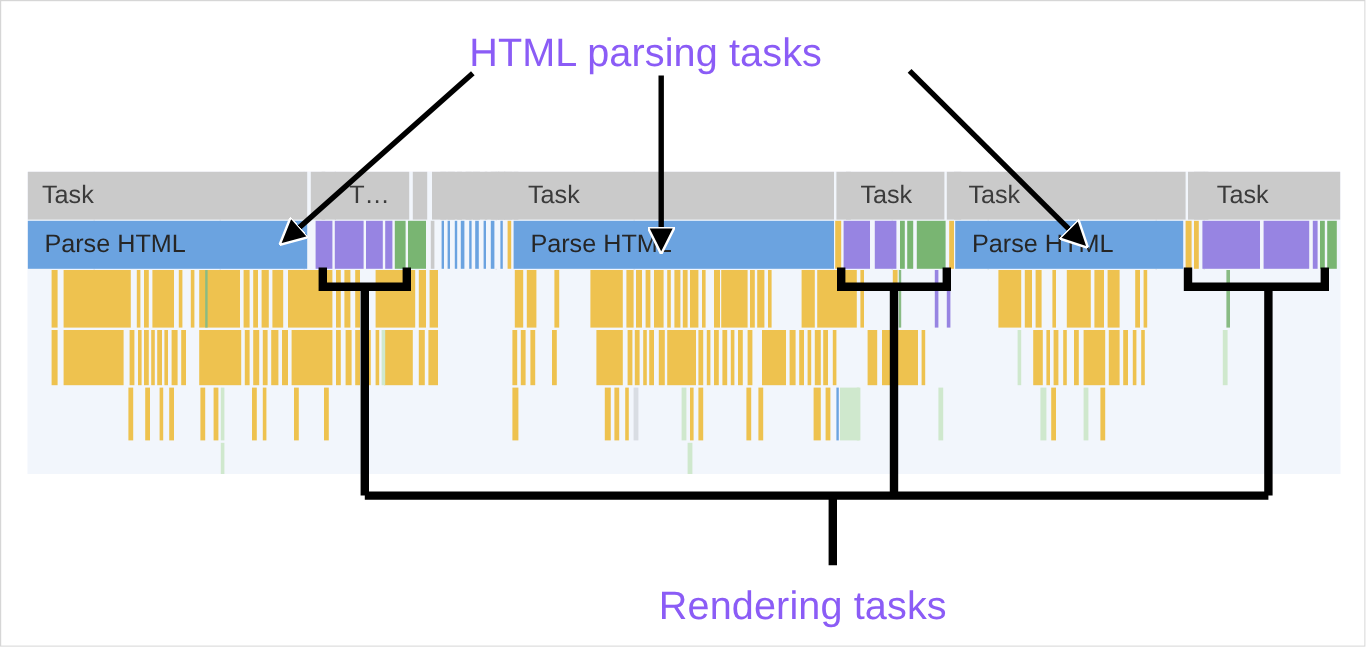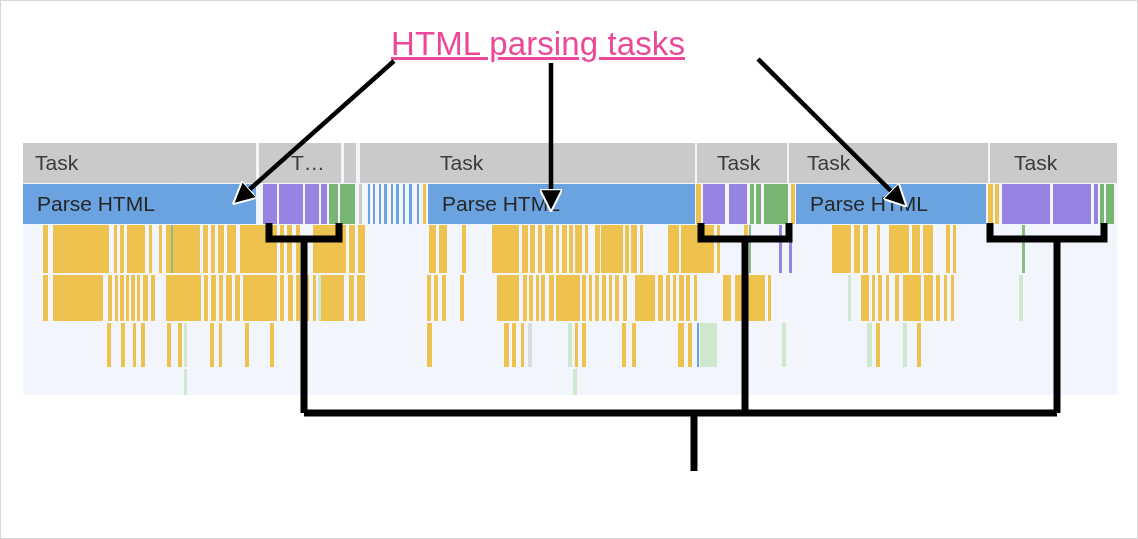--- a/index.html
+++ b/index.html
@@ -12,26 +12,25 @@
   }
   #frame{
     position:absolute;left:0;top:0;width:1138px;height:539px;
     box-sizing:border-box;
     border:1px solid #d6d6d6;
     background:#ffffff;
   }
   
   .anno-label{
     position:absolute;
-    color:#ec4899;
+    color:#8b5cf6;
     font-size:33px;
     line-height:1;
     white-space:nowrap;
     letter-spacing:0.1px;
-    text-decoration:underline;
   }
   #label-top{ left:390px; top:26px; }
   #label-bottom{ left:548px; top:487px; }
 
   
   #arrow-layer, #bracket-layer{
     position:absolute;left:0;top:0;width:1138px;height:539px;
     pointer-events:none;
   }
   #bracket-layer{ z-index:6; }
@@ -358,14 +357,15 @@
     </defs>
     <g id="arrows" stroke="#000000" stroke-width="4.5" fill="none">
         <line x1="393" y1="60" x2="240" y2="196" marker-end="url(#head)"></line>
         <line x1="550" y1="62" x2="550" y2="200" marker-end="url(#head)"></line>
         <line x1="757" y1="58" x2="898" y2="198" marker-end="url(#head)"></line>
       </g>
   </svg>
 
   <div class="anno-label" id="label-top">HTML parsing tasks</div>
 
+  <div class="anno-label" id="label-bottom">Rendering tasks</div>
 
 </div>
 
 </body></html>

